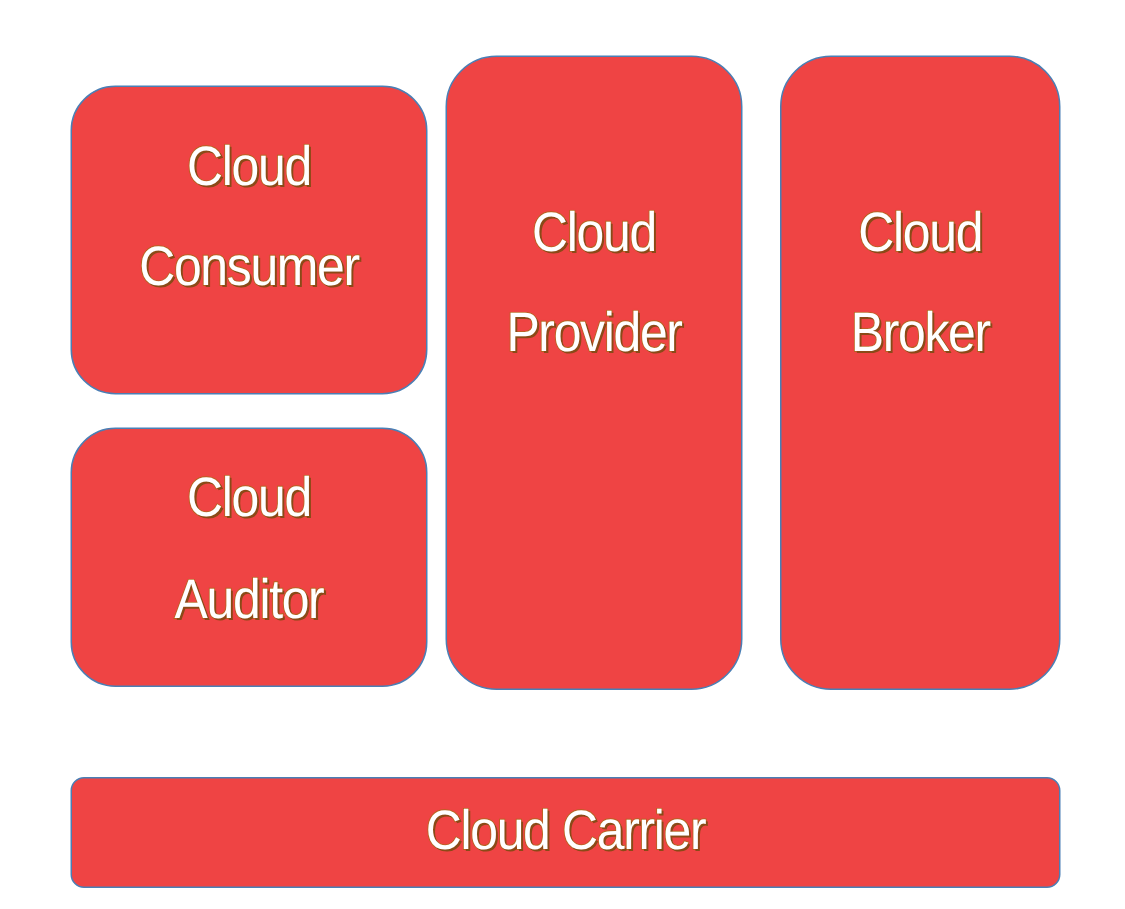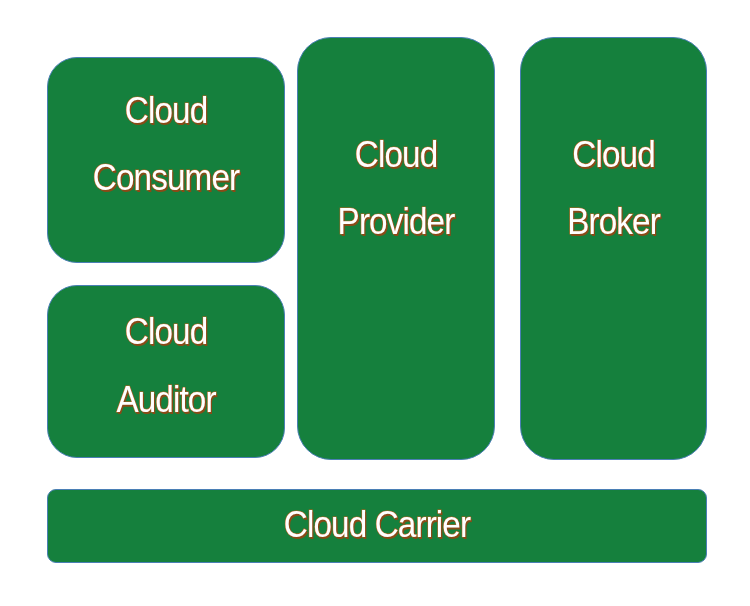--- a/index.html
+++ b/index.html
@@ -10,21 +10,21 @@
   body {
     width: 750px;
     height: 606px;
     position: relative;
     overflow: hidden;
     font-family: "Liberation Sans", "DejaVu Sans", sans-serif;
   }
   .box {
     position: absolute;
     box-sizing: border-box;
-    background: #15803d;
+    background: #ef4444;
     border: 1.5px solid #4a7fb5;
     border-radius: 30px;
   }
   .label {
     position: absolute;
     left: 0;
     right: 0;
     text-align: center;
     color: #ffffff;
     font-size: 37px;
@@ -33,21 +33,21 @@
     transform: scaleX(0.9);
     -webkit-text-stroke: 1.2px #b4631e;
     paint-order: stroke fill;
     text-shadow: 1.5px 1.5px 0 #8a4a17, 0 0 1px #c0692a;
     white-space: nowrap;
   }
   #consumer { left: 47px; top: 57px;  width: 238px; height: 206px; }
   #auditor  { left: 47px; top: 285px; width: 238px; height: 173px; }
   #provider { left: 297px; top: 37px; width: 198px; height: 423px; border-radius: 34px; }
   #broker   { left: 520px; top: 37px; width: 187px; height: 423px; border-radius: 34px; }
-  #carrier  { left: 47px; top: 489px; width: 660px; height: 74px; border-radius: 9px; }
+  #carrier  { left: 47px; top: 518px; width: 660px; height: 74px; border-radius: 9px; }
 
   #consumer .l1 { top: 34px; }
   #consumer .l2 { top: 101px; }
   #auditor .l1  { top: 27px; }
   #auditor .l2  { top: 95px; }
   #provider .l1 { top: 98px; }
   #provider .l2 { top: 165px; }
   #broker .l1   { top: 98px; }
   #broker .l2   { top: 165px; }
   #carrier .l1  { top: 16px; }

